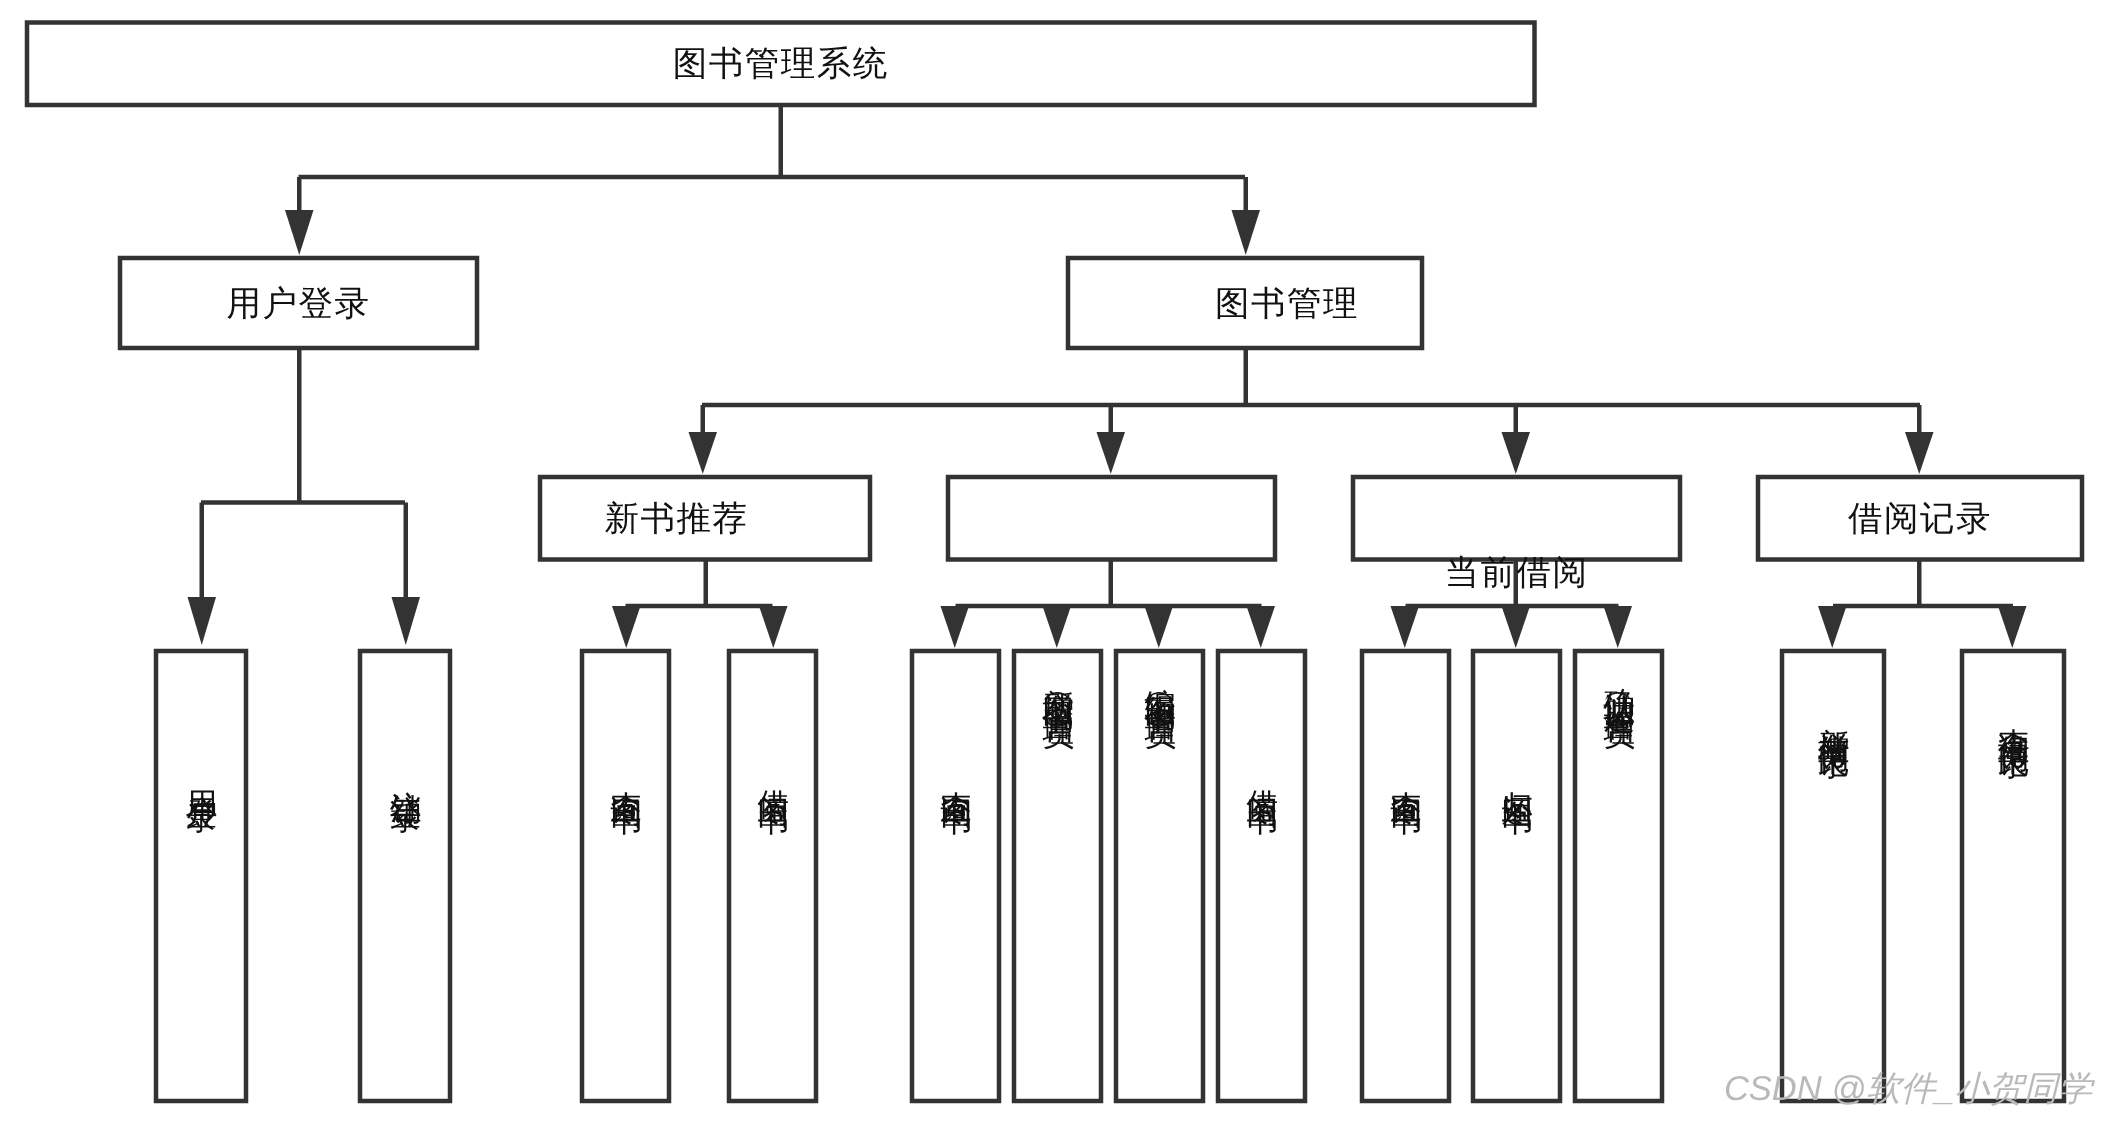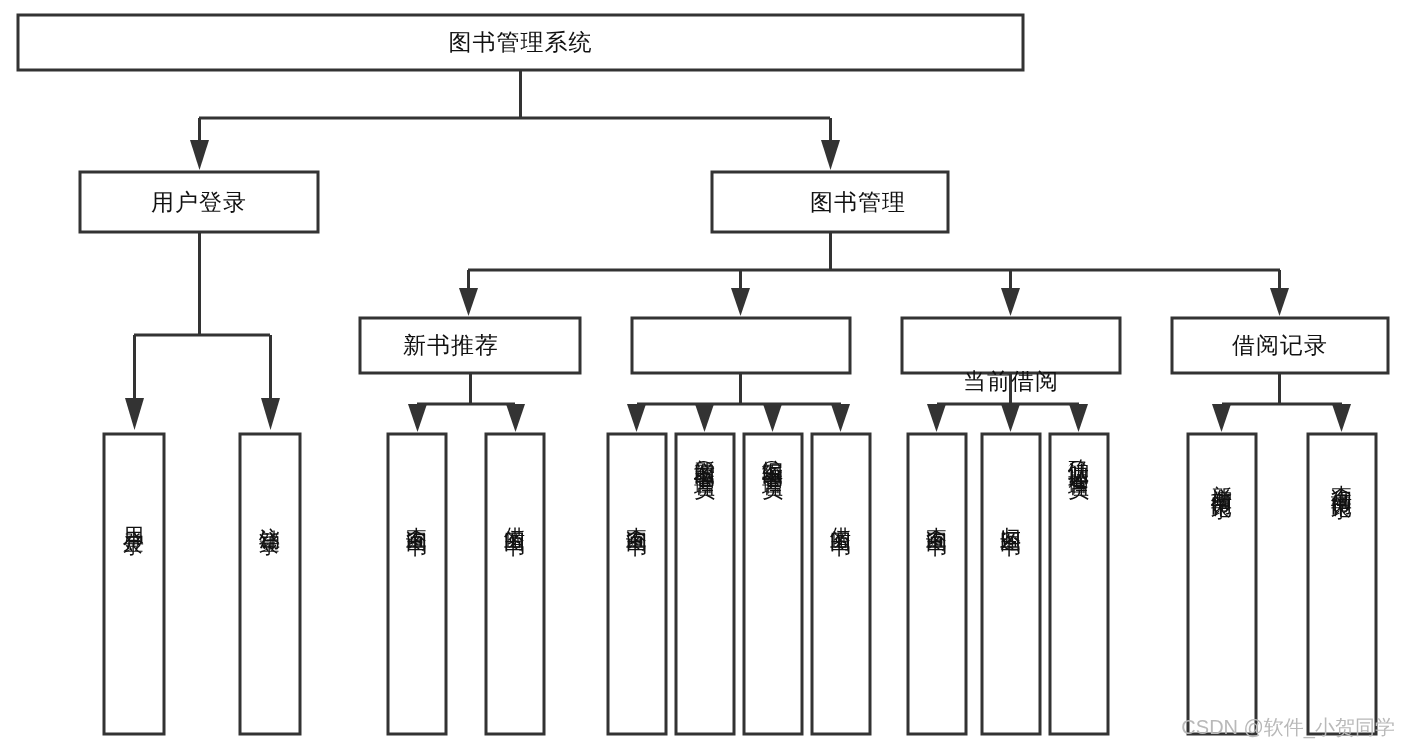--- a/index.html
+++ b/index.html
@@ -39,25 +39,26 @@
     stroke-linecap: butt;
   }
   .arrow-head {
     fill: #333333;
   }
   .watermark {
     position: absolute;
     right: 10px;
     bottom: 6px;
     font-family: "Liberation Sans", "DejaVu Sans", sans-serif;
-    font-size: 20px;
+    font-size: 23px;
     color: #b9b9b9;
     white-space: nowrap;
     user-select: none;
     pointer-events: none;
+    font-style: italic;
   }
   .vlabel-wrap {
     position: absolute;
     display: flex;
     align-items: flex-start;
     justify-content: center;
     pointer-events: none;
   }
   .vlabel-text {
     writing-mode: vertical-rl;

